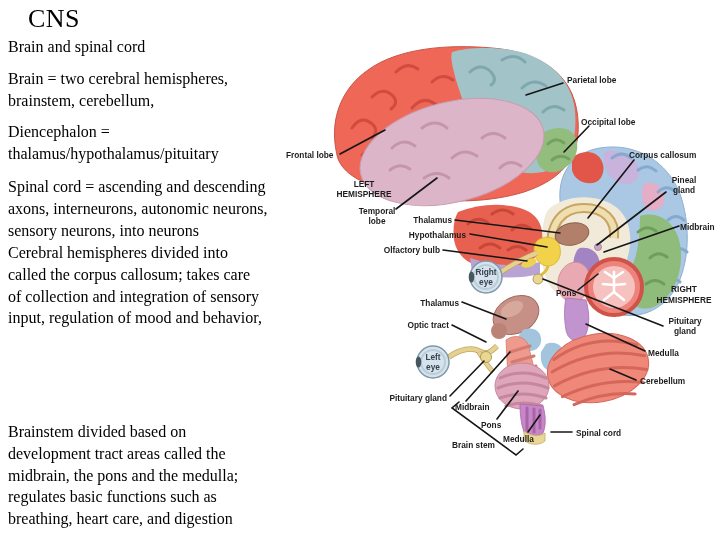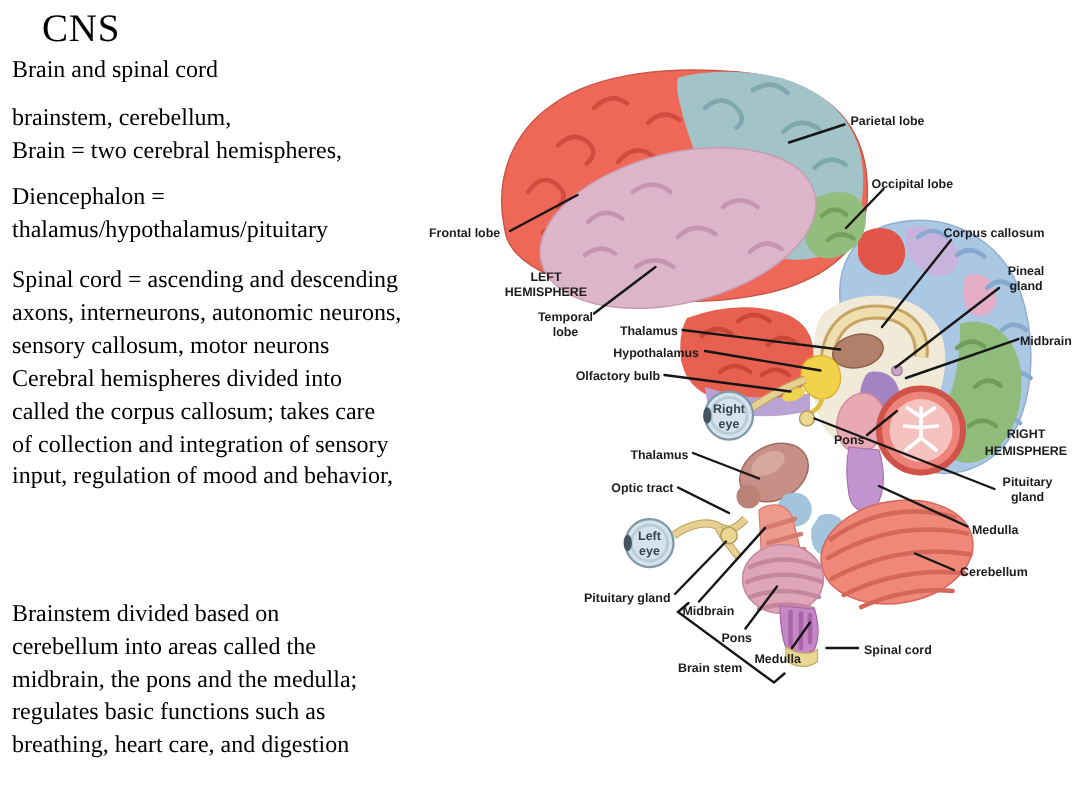--- a/index.html
+++ b/index.html
@@ -17,41 +17,41 @@
 <body>
 
 <div id="slide">
 
   <div class="title">CNS</div>
 
   <div class="para" style="top:36px">
     <div>Brain and spinal cord</div>
   </div>
   <div class="para" style="top:68px">
+    <div>Brain = two cerebral hemispheres,</div>
     <div>brainstem, cerebellum,</div>
-    <div>Brain = two cerebral hemispheres,</div>
   </div>
   <div class="para" style="top:121px">
     <div>Diencephalon =</div>
     <div>thalamus/hypothalamus/pituitary</div>
   </div>
   <div class="para" style="top:176px">
     <div>Spinal cord = ascending and descending</div>
     <div>axons, interneurons, autonomic neurons,</div>
-    <div>sensory callosum, motor neurons</div>
+    <div>sensory neurons, into neurons</div>
   </div>
   <div class="para" style="top:242px">
     <div>Cerebral hemispheres divided into</div>
     <div>called the corpus callosum; takes care</div>
     <div>of collection and integration of sensory</div>
     <div>input, regulation of mood and behavior,</div>
   </div>
-  <div class="para" style="top:399px">
+  <div class="para" style="top:421px">
     <div>Brainstem divided based on</div>
-    <div>cerebellum into areas called the</div>
+    <div>development tract areas called the</div>
     <div>midbrain, the pons and the medulla;</div>
     <div>regulates basic functions such as</div>
     <div>breathing, heart care, and digestion</div>
   </div>
 
   <svg width="720" height="540" viewBox="0 0 720 540">
 
     <g>
       <path d="M560,200 C558,172 574,152 600,148 C636,142 668,162 680,194 C690,222 690,258 678,284 C666,308 642,320 618,314 C596,309 580,296 572,278 C564,260 561,228 560,200 Z" fill="#aac7e3" stroke="#8fb0d4" stroke-width="1"></path>
       <path d="M572,158 C580,150 594,150 600,158 C606,166 604,178 596,182 C586,186 574,180 572,170 Z" fill="#e25549"></path>

